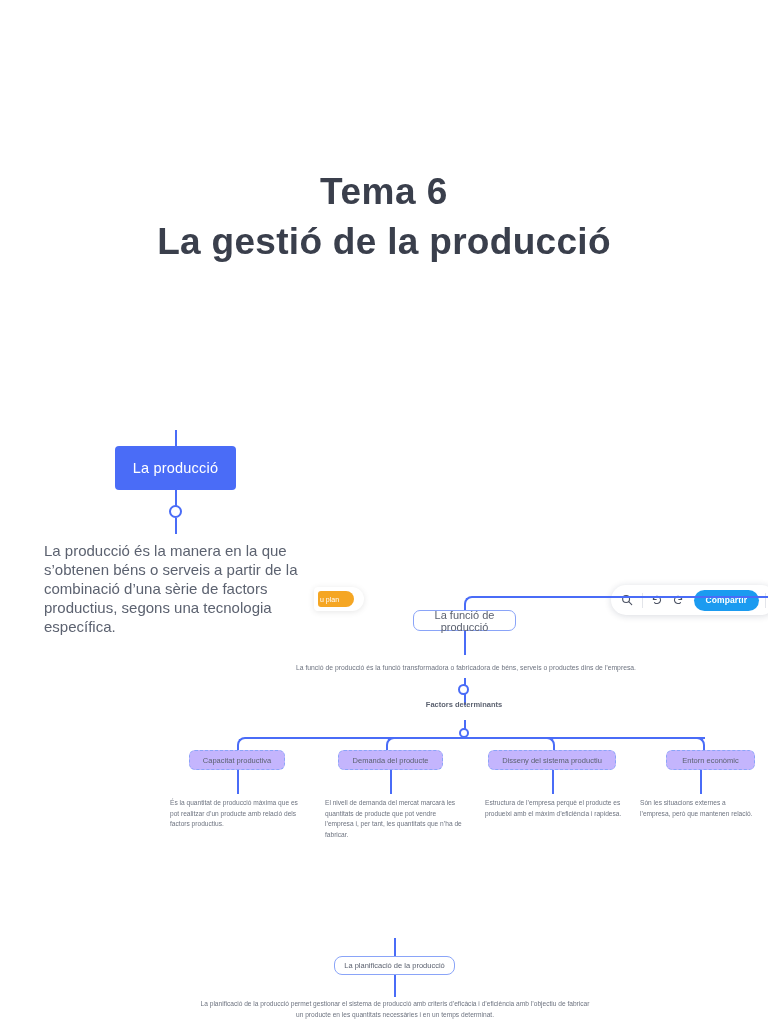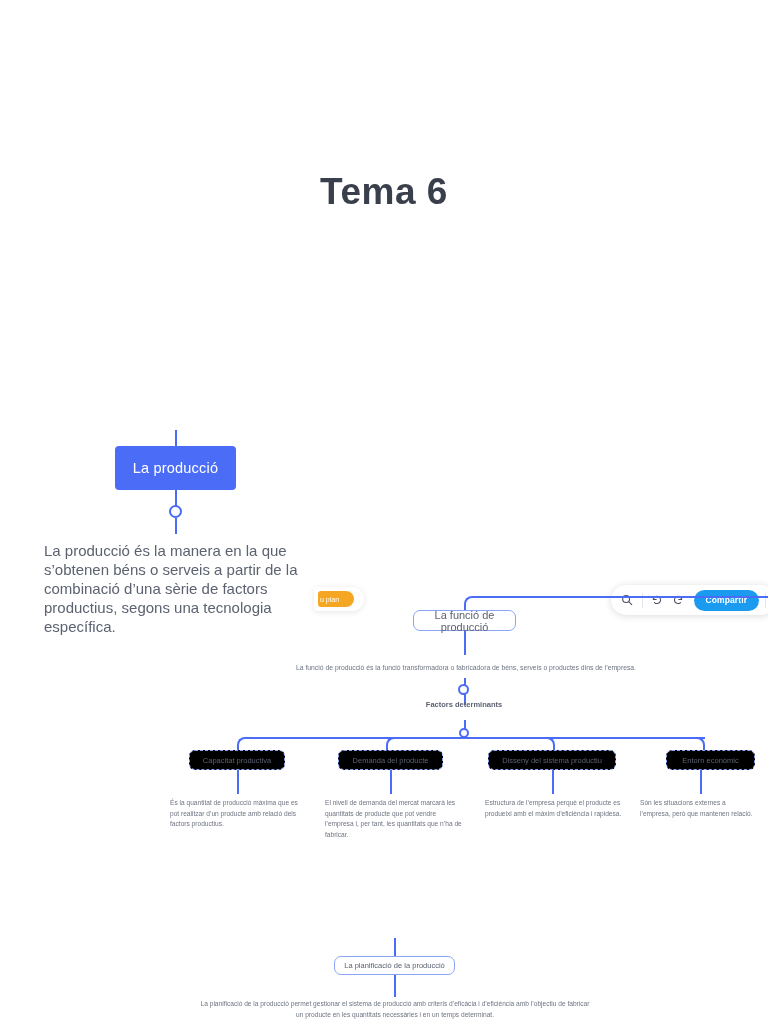--- a/index.html
+++ b/index.html
@@ -164,21 +164,21 @@
     align-items: center;
     justify-content: center;
     text-align: center;
     font-size: 11px;
     padding: 0 7px;
   }
   .dashed-node {
     position: absolute;
     border: 1px dashed #8aa4f8;
     border-radius: 6px;
-    background: #000000;
+    background: #c4b5fd;
     color: #5c6270;
     display: flex;
     align-items: center;
     justify-content: center;
     text-align: center;
     font-size: 7.5px;
     padding: 0 6px;
   }
 
   .mini-desc {
@@ -202,20 +202,21 @@
     border-width: 0;
   }
 </style>
 </head>
 <body>
 
 <div id="page">
 
   <div class="title-block">
     <div class="title-line1">Tema 6</div>
+    <div class="title-line2">La gestió de la producció</div>
   </div>
 
   <div class="vline" style="left:175px; top:430px; height:20px;"></div>
   <div class="root-node">
     <span>La producció</span>
   </div>
 
   <div class="vline" style="left:175px; top:489px; height:19px;"></div>
   <div class="dot" style="left:169px; top:505px;"></div>
   <div class="vline" style="left:175px; top:518px; height:16px;"></div>
@@ -304,20 +305,20 @@
   <div class="vline" style="left:390px; top:770px; height:24px;"></div>
   <div class="vline" style="left:552px; top:770px; height:24px;"></div>
   <div class="vline" style="left:700px; top:770px; height:24px;"></div>
 
   <div class="mini-desc" style="left:170px; top:798px; width:130px;">És la quantitat de producció màxima que es pot realitzar d’un producte amb relació dels factors productius.</div>
   <div class="mini-desc" style="left:325px; top:798px; width:140px;">El nivell de demanda del mercat marcarà les quantitats de producte que pot vendre l’empresa i, per tant, les quantitats que n’ha de fabricar.</div>
   <div class="mini-desc" style="left:485px; top:798px; width:140px;">Estructura de l’empresa perquè el producte es produeixi amb el màxim d’eficiència i rapidesa.</div>
   <div class="mini-desc" style="left:640px; top:798px; width:115px;">Són les situacions externes a l’empresa, però que mantenen relació.</div>
 
   <div class="vline" style="left:394px; top:938px; height:18px;"></div>
-  <div class="outline-node" style="left:334px; top:956px; width:121px; height:19px; font-size:7.5px;">
+  <div class="outline-node" style="left:334px; top:956px; width:121px; height:19px; font-size:7.5px;border-radius:8px;">
     <span>La planificació de la producció</span>
   </div>
   <div class="vline" style="left:394px; top:975px; height:22px;"></div>
 
   <div class="mini-desc" style="left:199px; top:999px; width:392px; text-align:center;">La planificació de la producció permet gestionar el sistema de producció amb criteris d’eficàcia i d’eficiència amb l’objectiu de fabricar un  producte en les quantitats necessàries i en un temps determinat.</div>
 
 </div>
 
 </body></html>

